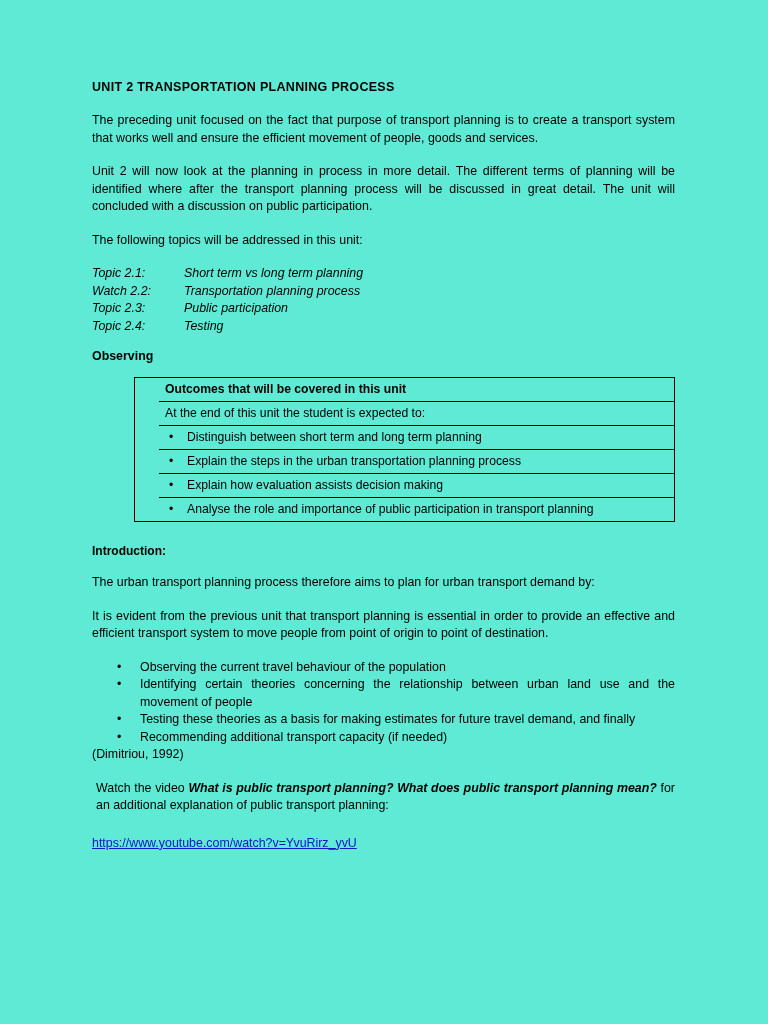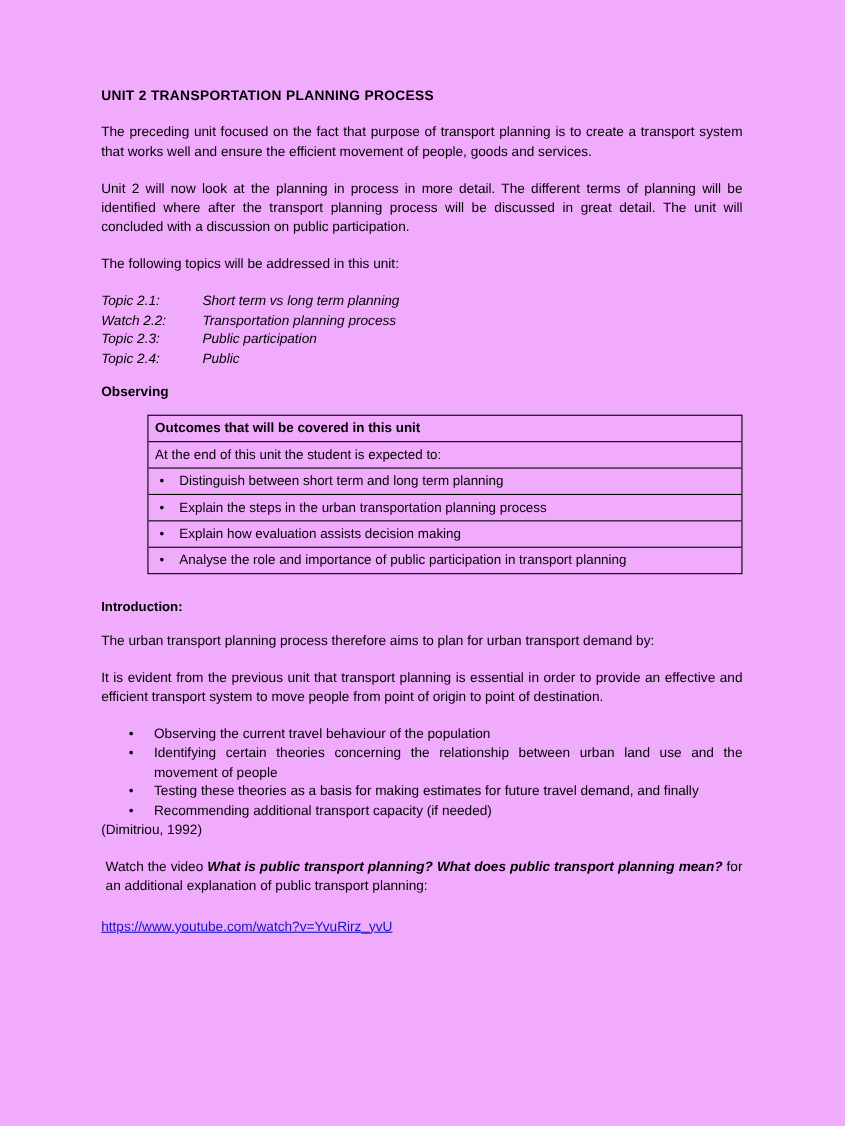--- a/index.html
+++ b/index.html
@@ -11,21 +11,21 @@
     width: 768px;
     height: 1024px;
     font-family: "Liberation Sans", sans-serif;
     color: #000000;
     -webkit-font-smoothing: antialiased;
   }
   .page {
     position: relative;
     width: 768px;
     height: 1024px;
-    background: #f0abfc;
+    background: #5eead4;
     box-sizing: border-box;
     padding: 80px 93px 0 92px;
   }
   .doc-title {
     font-size: 12.5px;
     font-weight: bold;
     letter-spacing: 0.3px;
     margin: 0 0 18px 0;
   }
   p.para {
@@ -57,20 +57,21 @@
     font-size: 12.4px;
     font-weight: bold;
     margin: 0 0 14px 0;
   }
   .outcomes-box {
     margin: 0 0 0 42px;
     width: 541px;
     border: 1px solid #000000;
     border-collapse: collapse;
     box-sizing: border-box;
+    padding-left: 24px;
   }
   .outcomes-box .row {
     border-bottom: 1px solid #000000;
     padding: 3px 6px 4px 6px;
     font-size: 12.2px;
     line-height: 16px;
     box-sizing: border-box;
   }
   .outcomes-box .row:last-child {
     border-bottom: none;
@@ -158,21 +159,21 @@
     <div class="topic-row">
       <span class="topic-label">Watch 2.2:</span>
       <span class="topic-text">Transportation planning process</span>
     </div>
     <div class="topic-row">
       <span class="topic-label">Topic 2.3:</span>
       <span class="topic-text">Public participation</span>
     </div>
     <div class="topic-row">
       <span class="topic-label">Topic 2.4:</span>
-      <span class="topic-text">Public</span>
+      <span class="topic-text">Testing</span>
     </div>
   </div>
 
   <div class="section-head">Observing</div>
 
   <div class="outcomes-box">
     <div class="row head">Outcomes that will be covered in this unit</div>
     <div class="row">At the end of this unit the student is expected to:</div>
     <div class="row">
       <div class="bullet-row">

